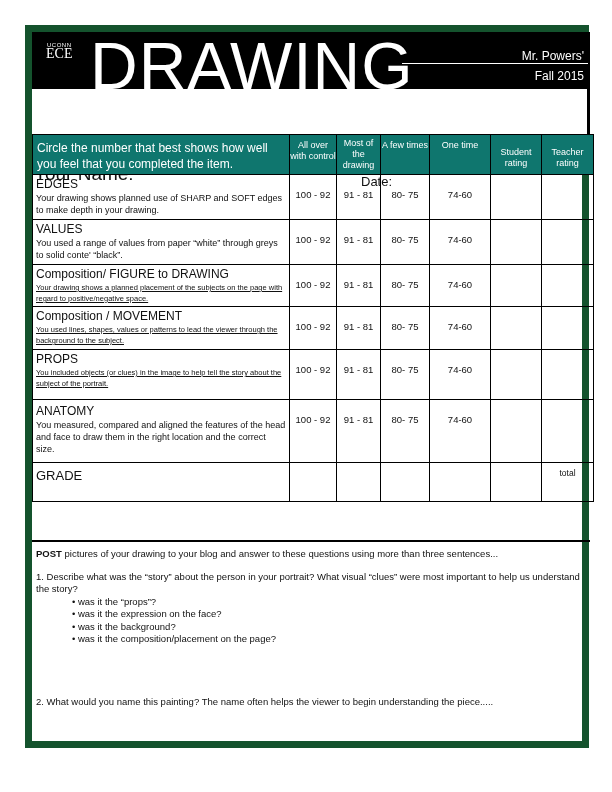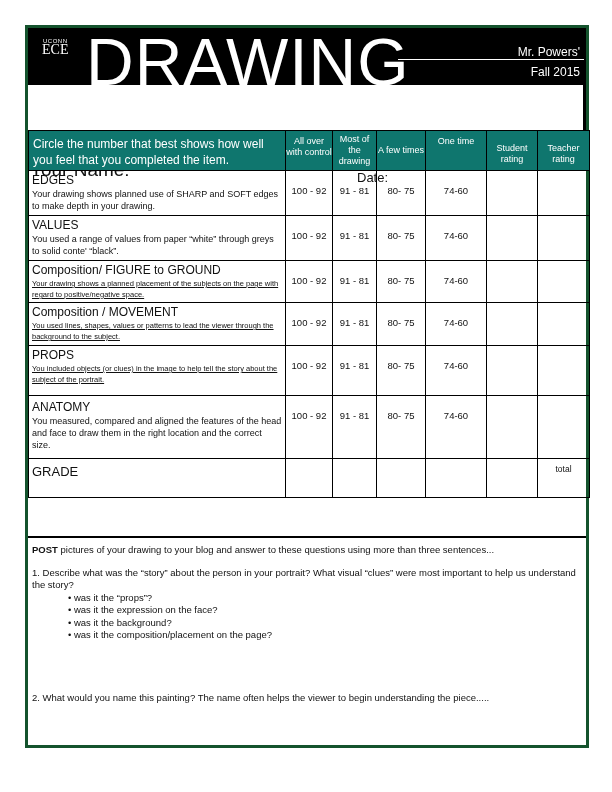--- a/index.html
+++ b/index.html
@@ -1,17 +1,17 @@
 <!DOCTYPE html>
 <html><head>
 <meta charset="utf-8">
 <style>
   html, body { margin: 0; padding: 0; background: #ffffff; }
   body { width: 612px; height: 792px; position: relative; font-family: "Liberation Sans", sans-serif; color: #111; overflow: hidden; }
-  .frame { position: absolute; left: 25px; top: 25px; width: 564px; height: 723px; border: 3px solid #14532d; box-sizing: border-box; background: #fff; }
+  .frame { position: absolute; left: 25px; top: 25px; width: 564px; height: 723px; border: 7px solid #14532d; box-sizing: border-box; background: #fff; }
   .hdr { position: absolute; left: 0; top: 0; width: 558px; height: 105px; background: #000; }
   .ece { position: absolute; left: 14px; top: 10px; color: #fff; text-align: center; }
   .ece .small { font-size: 6px; letter-spacing: 0.5px; display: block; }
   .ece .big { font-family: "Liberation Serif", serif; font-size: 14px; display: block; line-height: 12px; }
   .drawing { position: absolute; left: 58px; top: -4px; color: #fff; font-size: 66px; letter-spacing: 1px; line-height: 76px; font-weight: normal; }
   .hline { position: absolute; left: 370px; top: 31px; width: 186px; height: 1px; background: #fff; }
   .teacher { position: absolute; right: 6px; top: 17px; color: #fff; font-size: 12px; }
   .term { position: absolute; right: 6px; top: 37px; color: #fff; font-size: 12px; }
   .whiteband { position: absolute; left: 0; top: 57px; width: 555px; height: 45px; background: #fff; }
   .subtitle { position: absolute; right: 6px; top: 57px; font-size: 15px; color: #111; }
@@ -65,21 +65,21 @@
         <col style="width:49px">
         <col style="width:61px">
         <col style="width:51px">
         <col style="width:52px">
     </colgroup>
     <tbody>
         <tr style="height:40px">
       <th class="instr">Circle the number that best shows how well you feel that you completed the item.</th>
       <th style="padding-top:5px">All over with control</th>
       <th style="padding-top:3px">Most of the drawing</th>
-      <th style="padding-top:14px">A few times</th>
+      <th style="padding-top:5px">A few times</th>
       <th style="padding-top:5px">One time</th>
       <th style="padding-top:12px">Student rating</th>
       <th style="padding-top:12px">Teacher rating</th>
     </tr>
 
     <tr style="height:45px">
       <td>
             <span class="crit-title">EDGES</span>
             <span class="crit-desc">Your drawing shows planned use of SHARP and SOFT edges to make depth in your drawing.</span>
           </td>
@@ -99,21 +99,21 @@
       <td class="score">100 - 92</td>
       <td class="score">91 - 81</td>
       <td class="score">80- 75</td>
       <td class="score">74-60</td>
       <td></td>
       <td></td>
     </tr>
 
     <tr style="height:42px">
       <td>
-            <span class="crit-title">Composition/ FIGURE to GROUND</span>
+            <span class="crit-title">Composition/ FIGURE to DRAWING</span>
             <span class="crit-desc small">Your drawing shows a planned placement of the subjects on the page with regard to positive/negative space.</span>
           </td>
       <td class="score" style="padding-top:11px">100 - 92</td>
       <td class="score" style="padding-top:11px">91 - 81</td>
       <td class="score" style="padding-top:11px">80- 75</td>
       <td class="score" style="padding-top:11px">74-60</td>
       <td></td>
       <td></td>
     </tr>
 

